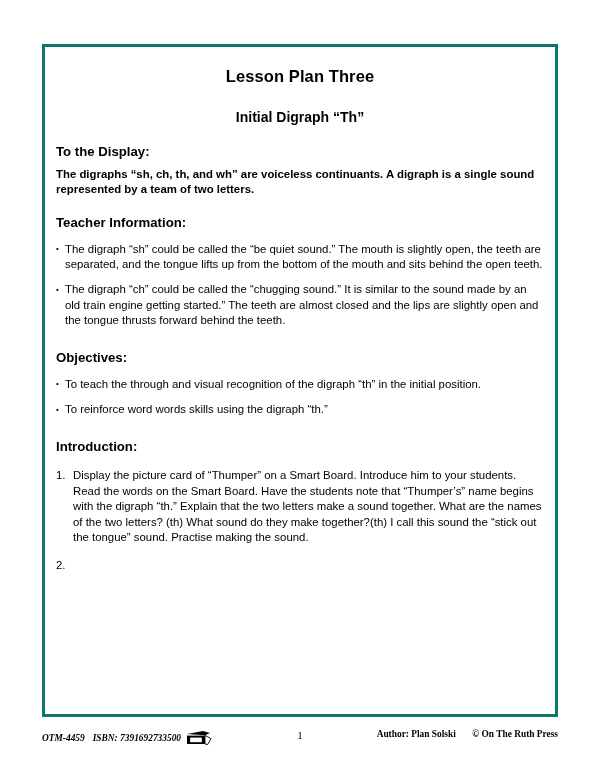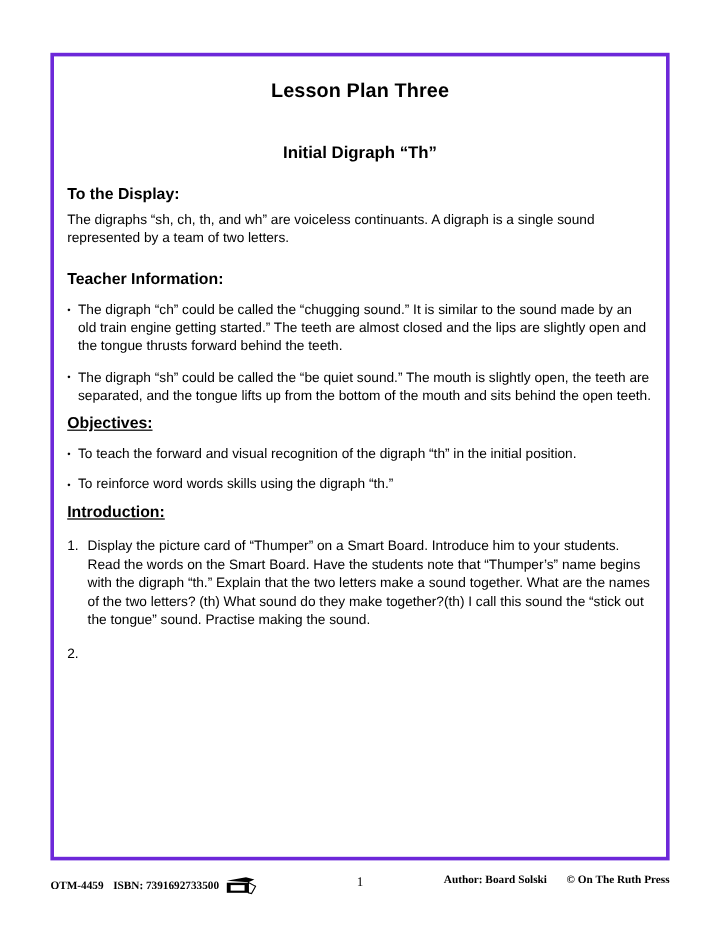--- a/index.html
+++ b/index.html
@@ -24,21 +24,21 @@
     height: 776px;
     background: #ffffff;
   }
 
   .doc-frame {
     position: absolute;
     left: 42px;
     top: 44px;
     width: 516px;
     height: 673px;
-    border: 3px solid #6d28d9;
+    border: 3px solid #0f766e;
     box-sizing: border-box;
     background: #ffffff;
   }
 
   .doc-inner {
     position: absolute;
     left: 11px;
     top: 9px;
     right: 11px;
     bottom: 4px;
@@ -50,41 +50,41 @@
     font-weight: bold;
     letter-spacing: 0.1px;
     margin: 11px 0 0 0;
     line-height: 1.2;
   }
 
   .title-sub {
     text-align: center;
     font-size: 14px;
     font-weight: bold;
-    margin: 32px 0 0 0;
+    margin: 22px 0 0 0;
     line-height: 1.2;
   }
 
   .section-head {
     font-size: 13.2px;
     font-weight: bold;
     margin: 18px 0 0 0;
     line-height: 1.25;
   }
 
   .section-head.tight {
-    margin-top: 7px;
-    text-decoration: underline;
+    margin-top: 22px;
   }
 
   .para {
     font-size: 11.4px;
     line-height: 1.33;
     margin: 7px 0 0 0;
     text-align: left;
+    font-weight: bold;
   }
 
   .bullet-list {
     margin: 0;
     padding: 0;
     list-style: none;
   }
 
   .bullet-item {
     font-size: 11.4px;
@@ -135,20 +135,21 @@
     color: #000000;
   }
 
   .footer-left {
     position: absolute;
     left: 0;
     top: 2px;
     display: flex;
     align-items: center;
     white-space: nowrap;
+    font-style: italic;
   }
 
   .footer-left .otm { margin-right: 8px; }
 
   .book-icon {
     display: inline-block;
     margin-left: 5px;
     position: relative;
     top: 1px;
   }
@@ -182,27 +183,27 @@
     <div class="doc-inner">
 
       <h1 class="title-main">Lesson Plan Three</h1>
       <h2 class="title-sub">Initial Digraph “Th”</h2>
 
       <h3 class="section-head">To the Display:</h3>
       <p class="para">The digraphs “sh, ch, th, and wh” are voiceless continuants. A digraph is a single sound represented by a team of two letters.</p>
 
       <h3 class="section-head">Teacher Information:</h3>
       <ul class="bullet-list">
+        <li class="bullet-item">The digraph “sh” could be called the “be quiet sound.” The mouth is slightly open, the teeth are separated, and the tongue lifts up from the bottom of the mouth and sits behind the open teeth.</li>
         <li class="bullet-item">The digraph “ch” could be called the “chugging sound.” It is similar to the sound made by an old train engine getting started.” The teeth are almost closed and the lips are slightly open and the tongue thrusts forward behind the teeth.</li>
-        <li class="bullet-item">The digraph “sh” could be called the “be quiet sound.” The mouth is slightly open, the teeth are separated, and the tongue lifts up from the bottom of the mouth and sits behind the open teeth.</li>
       </ul>
 
       <h3 class="section-head tight">Objectives:</h3>
       <ul class="bullet-list">
-        <li class="bullet-item">To teach the forward and visual recognition of the digraph “th” in the initial position.</li>
+        <li class="bullet-item">To teach the through and visual recognition of the digraph “th” in the initial position.</li>
         <li class="bullet-item">To reinforce word words skills using the digraph “th.”</li>
       </ul>
 
       <h3 class="section-head tight">Introduction:</h3>
       <ol class="num-list">
         <li class="num-item">
           <span class="num-marker">1.</span>
           <span>Display the picture card of “Thumper” on a Smart Board. Introduce him to your students. Read the words on the Smart Board. Have the students note that “Thumper’s” name begins with the digraph “th.” Explain that the two letters make a sound together. What are the names of the two letters? (th) What sound do they make together?(th) I call this sound the “stick out the tongue” sound. Practise making the sound.</span>
         </li>
         <li class="num-item">
@@ -221,18 +222,18 @@
         <svg width="26" height="16" viewBox="0 0 26 16" xmlns="http://www.w3.org/2000/svg">
           <path d="M1 4 L17 1 L24 3 L19 5.2 L1 4 Z" fill="#000000"></path>
           <rect x="1" y="5.6" width="18" height="8.4" fill="#000000"></rect>
           <rect x="4.2" y="7.6" width="11.6" height="4.6" fill="#ffffff"></rect>
           <path d="M19 5.4 L25 8.6 L21.6 14.6 L19 14 Z" fill="#ffffff" stroke="#000000" stroke-width="0.9"></path>
         </svg>
       </span>
     </div>
     <div class="footer-page">1</div>
     <div class="footer-right">
-      <span class="author">Author: Board Solski</span>
+      <span class="author">Author: Plan Solski</span>
       <span>© On The Ruth Press</span>
     </div>
   </div>
 
 </div>
 
 </body></html>

